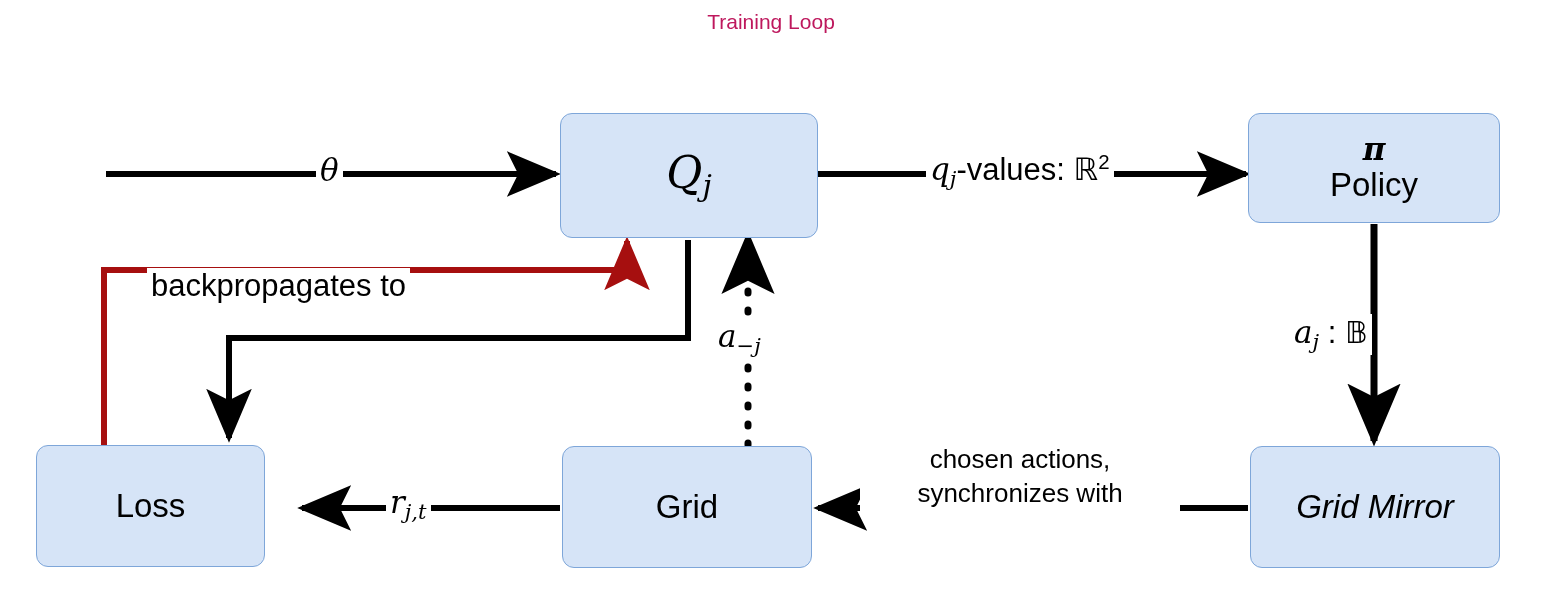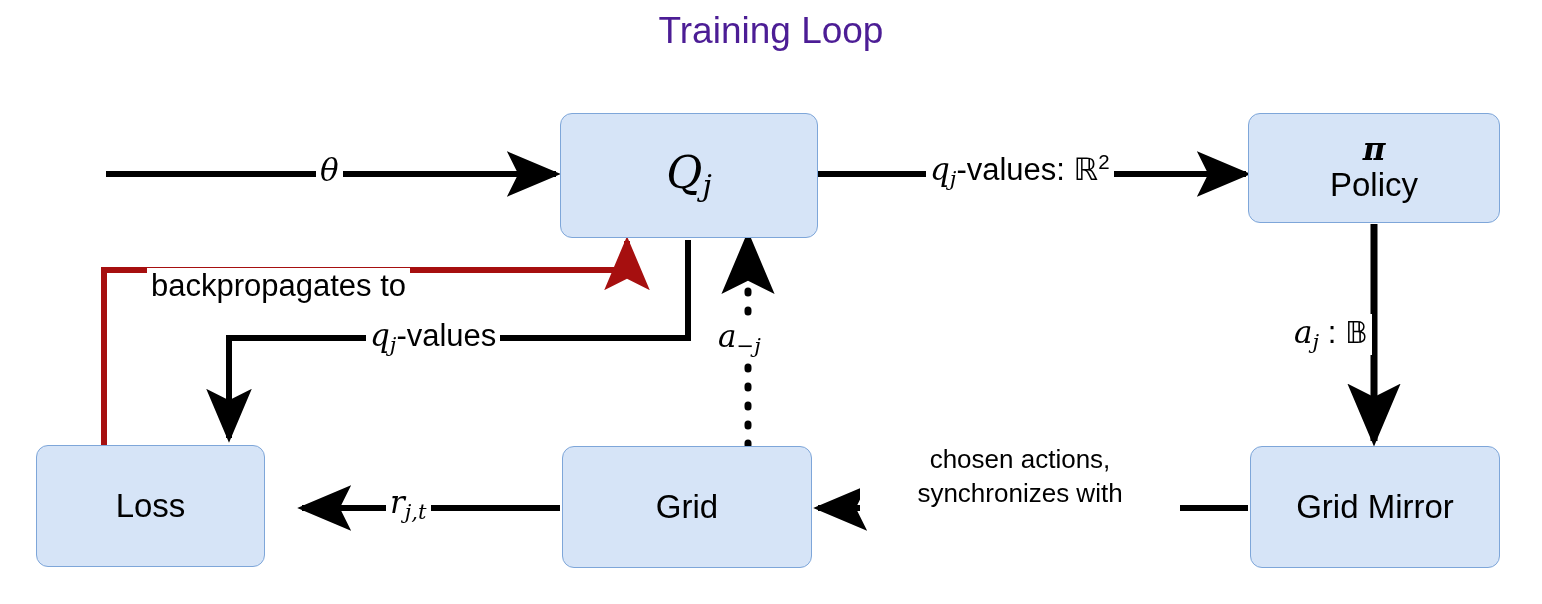--- a/index.html
+++ b/index.html
@@ -52,22 +52,22 @@
   }
   .edge-label.multiline {
     white-space: normal;
     font-size: 26px;
     line-height: 1.30;
   }
   .title {
     position: absolute;
     width: 100%;
     text-align: center;
-    font-size: 37px;
-    color: #4c1d95;
+    font-size: 21px;
+    color: #be185d;
     z-index: 4;
   }
   .mi { font-style: italic; font-family: "DejaVu Serif", serif; }
   .bb { font-family: "DejaVu Sans", sans-serif; font-style: normal; }
   .sub {
     font-size: 0.68em;
     vertical-align: -0.28em;
     font-style: italic;
     font-family: "DejaVu Serif", serif;
   }
@@ -135,21 +135,21 @@
   </div>
 
   <div class="node-box" style="left:36px; top:445px; width:229px; height:122px;">
     <span class="node-line">Loss</span>
   </div>
 
   <div class="node-box" style="left:562px; top:446px; width:250px; height:122px;">
     <span class="node-line">Grid</span>
   </div>
 
-  <div class="node-box" style="left:1250px; top:446px; width:250px; height:122px;">
+  <div class="node-box" style="left:1250px; top:446px; width:250px; height:122px;font-style:italic;">
     <span class="node-line">Grid Mirror</span>
   </div>
 
   <div class="edge-label" style="left:316px; top:152px;">
     <span class="mi">θ</span>
   </div>
 
   <div class="edge-label" style="left:890px; top:150px;margin-left:36px;">
     <span class="mi">q</span><span class="sub">j</span><span>-values: </span><span class="bb">ℝ</span><span class="sup">2</span>
   </div>
@@ -164,19 +164,16 @@
   </div>
 
   <div class="edge-label" style="left:386px; top:484px;">
     <span class="mi">r</span><span class="sub">j,t</span>
   </div>
 
   <div class="edge-label" style="left:714px; top:318px;">
     <span class="mi">a</span><span class="sub">−j</span>
   </div>
 
-  <div class="edge-label" style="left:366px; top:317px;">
-    <span class="mi">q</span><span class="sub">j</span><span>-values</span>
-  </div>
 
   <div class="edge-label" style="left:147px; top:268px;">backpropagates to</div>
 
 </div>
 
 </body></html>

